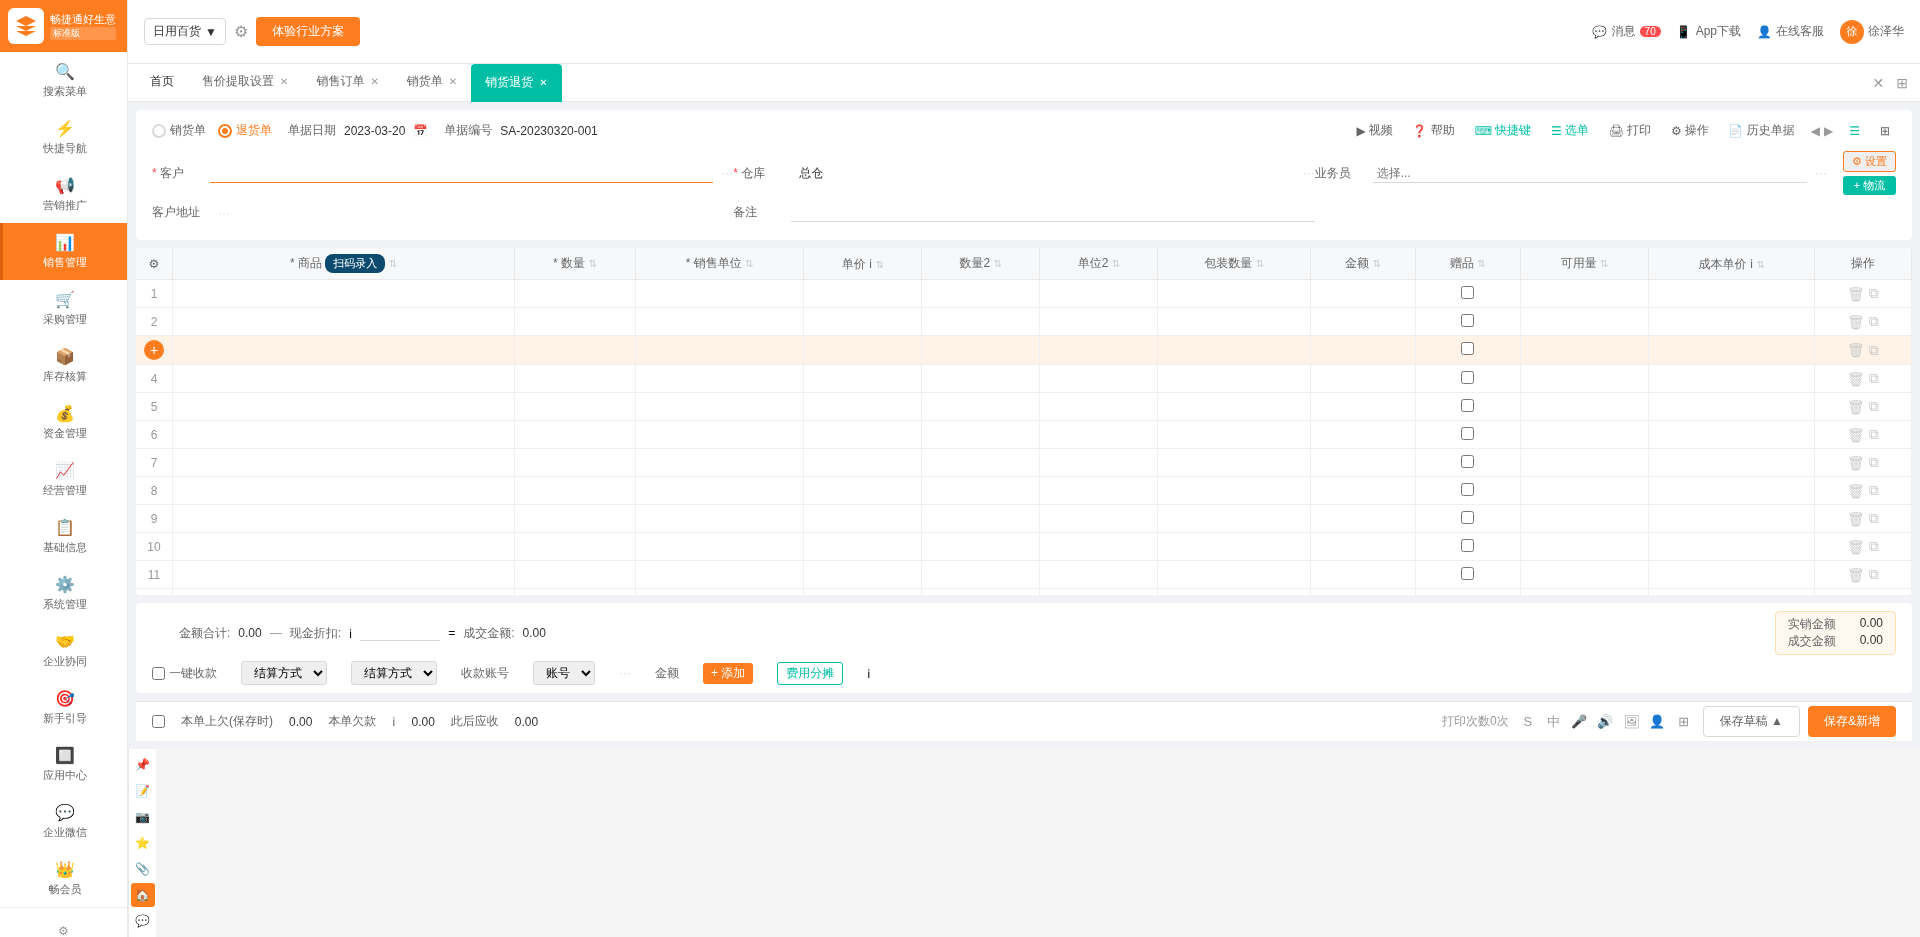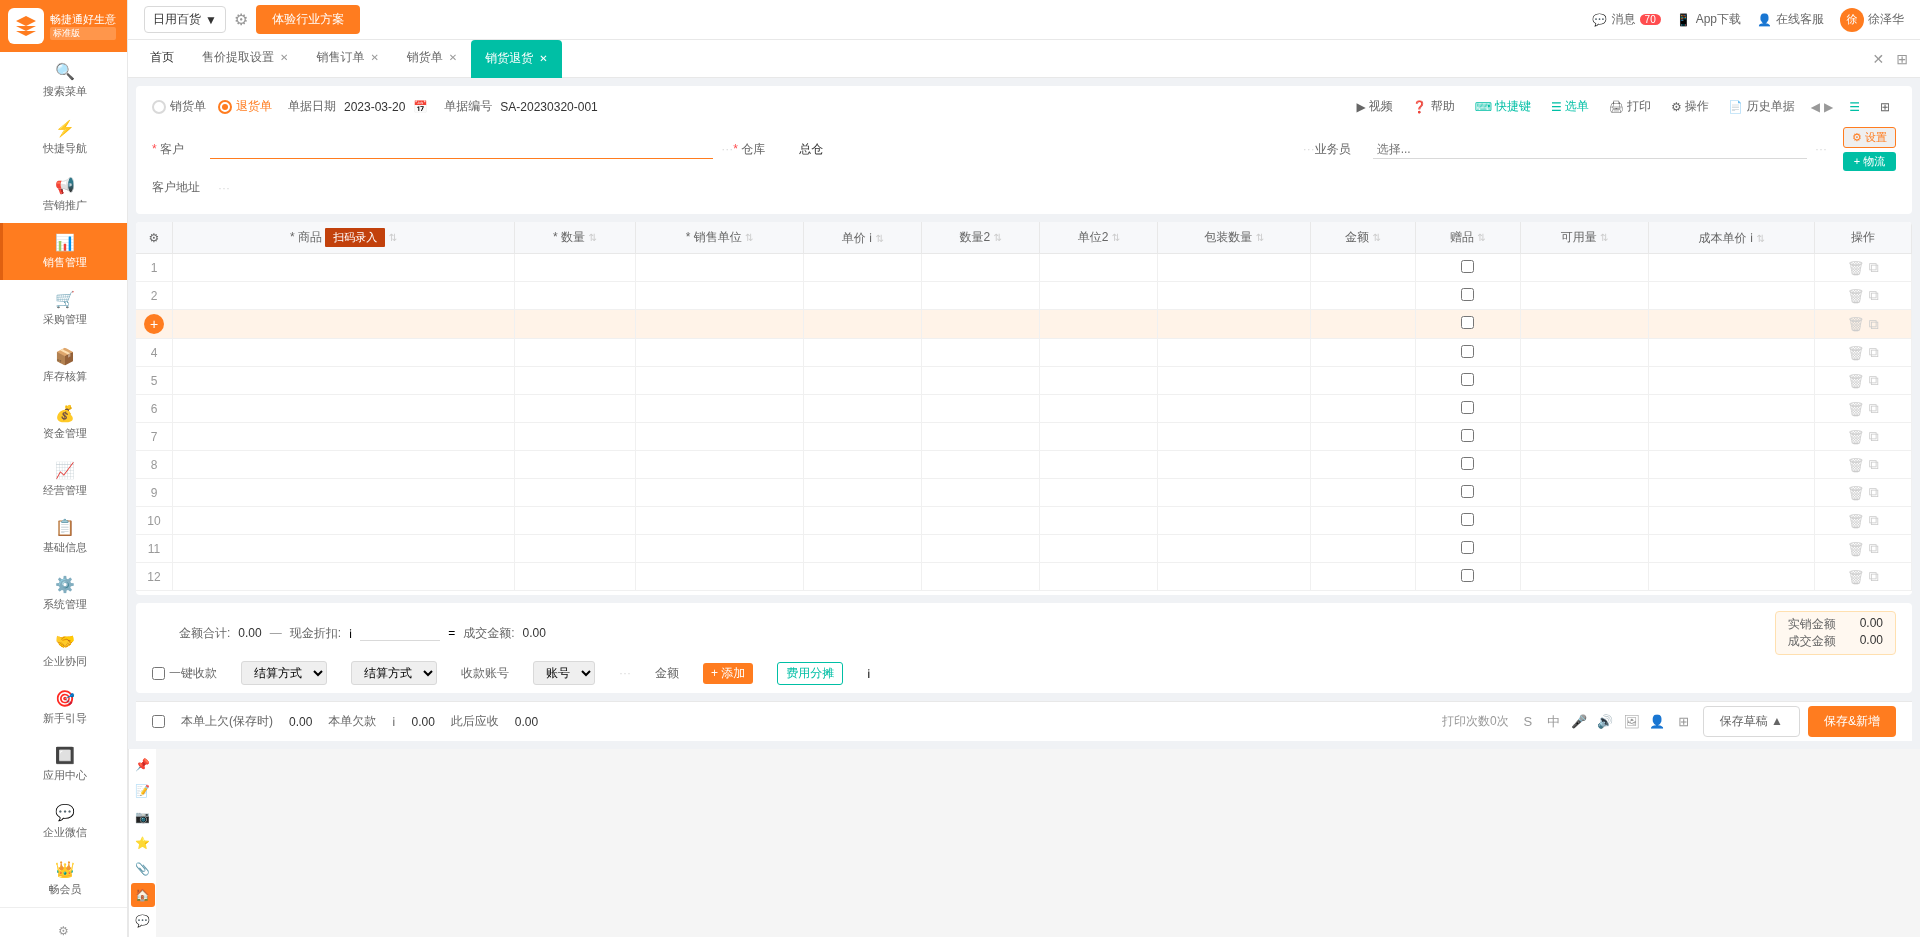--- a/index.html
+++ b/index.html
@@ -16,21 +16,21 @@
     .sidebar-item.active { background: #ff7c1f; color: #fff; border-left-color: #e06010; }
     .sidebar-item .icon { font-size: 16px; }
     .sidebar-item .label { font-size: 11px; text-align: right; }
     .sidebar-bottom { margin-top: auto; display: flex; flex-direction: column; align-items: center; padding: 8px 0; border-top: 1px solid #eee; }
     .sidebar-bottom-btn { display: flex; align-items: center; justify-content: center; width: 100%; padding: 8px; color: #999; cursor: pointer; }
 
     
     .main { flex: 1; display: flex; flex-direction: column; overflow: hidden; }
 
     
-    .topbar { height: 40px; background: #fff; display: flex; align-items: center; justify-content: space-between; padding: 0 16px; border-bottom: 1px solid #e8e8e8; }
+    .topbar { height: 64px; background: #fff; display: flex; align-items: center; justify-content: space-between; padding: 0 16px; border-bottom: 1px solid #e8e8e8; }
     .topbar-left { display: flex; align-items: center; gap: 8px; }
     .topbar-select { border: 1px solid #d9d9d9; border-radius: 4px; padding: 4px 8px; color: #333; cursor: pointer; display: flex; align-items: center; gap: 4px; }
     .topbar-gear { color: #999; cursor: pointer; font-size: 16px; }
     .topbar-btn { background: #ff7c1f; color: #fff; border: none; border-radius: 4px; padding: 6px 16px; cursor: pointer; font-size: 12px; }
     .topbar-right { display: flex; align-items: center; gap: 16px; }
     .topbar-right-item { display: flex; align-items: center; gap: 4px; color: #666; cursor: pointer; font-size: 12px; }
     .badge { background: #ff4d4f; color: #fff; border-radius: 10px; padding: 0 5px; font-size: 10px; }
     .avatar { width: 24px; height: 24px; border-radius: 50%; background: #ff7c1f; color: #fff; display: flex; align-items: center; justify-content: center; font-size: 11px; }
 
     
@@ -67,21 +67,21 @@
     .set-btn { color: #ff7c1f; cursor: pointer; border: 1px solid #ff7c1f; border-radius: 3px; padding: 2px 8px; font-size: 11px; }
     .add-btn { color: #fff; background: #00bfa5; cursor: pointer; border: none; border-radius: 3px; padding: 2px 8px; font-size: 11px; }
 
     
     .table-wrapper { flex: 1; overflow: auto; background: #fff; border-radius: 4px; }
     table { width: 100%; border-collapse: collapse; }
     table th { background: #f7f8fa; color: #666; font-weight: normal; padding: 6px 8px; border-bottom: 1px solid #e8e8e8; border-right: 1px solid #e8e8e8; white-space: nowrap; position: sticky; top: 0; z-index: 2; }
     table td { padding: 4px 8px; border-bottom: 1px solid #f0f0f0; border-right: 1px solid #f0f0f0; color: #333; height: 28px; }
     table tr.highlighted td { background: #fff3e8; }
     .th-sort { color: #ccc; font-size: 10px; cursor: pointer; }
-    .scan-btn { background: #c2410c; color: #fff; border: none; border-radius: 1px; padding: 2px 8px; cursor: pointer; font-size: 11px; }
+    .scan-btn { background: #0c4a6e; color: #fff; border: none; border-radius: 8px; padding: 2px 8px; cursor: pointer; font-size: 11px; }
     .col-num { color: #999; text-align: center; width: 30px; }
     .col-checkbox { text-align: center; }
     .col-action { text-align: center; display: flex; gap: 4px; justify-content: center; align-items: center; }
     .icon-delete { color: #ccc; cursor: pointer; font-size: 14px; }
     .icon-copy { color: #ccc; cursor: pointer; font-size: 14px; }
     .add-row-btn { width: 20px; height: 20px; border-radius: 50%; background: #ff7c1f; color: #fff; border: none; cursor: pointer; font-size: 14px; line-height: 1; display: flex; align-items: center; justify-content: center; }
 
     
     .bottom-bar { background: #fff; border-radius: 4px; padding: 8px 16px; display: flex; flex-direction: column; gap: 6px; }
     .bottom-row1 { display: flex; align-items: center; gap: 8px; margin-left: 27px; }
@@ -326,20 +326,24 @@
           <span class="field-dots">···</span>
           <div style="display:flex; flex-direction:column; gap:4px; margin-left:8px;">
             <button class="set-btn">⚙ 设置</button>
             <button class="add-btn">+ 物流</button>
           </div>
         </div>
         <div class="field-row">
           <span class="field-label">客户地址</span>
           <span class="field-dots" style="margin-left:8px;">···</span>
         </div>
+        <div class="field-row">
+          <span class="field-label">备注</span>
+          <input class="field-input" style="min-width: 200px;">
+        </div>
       </div>
     </div>
 
     <div class="table-wrapper">
       <table>
         <thead>
           <tr>
             <th><span>⚙</span></th>
             <th>
               <span>* 商品</span>

